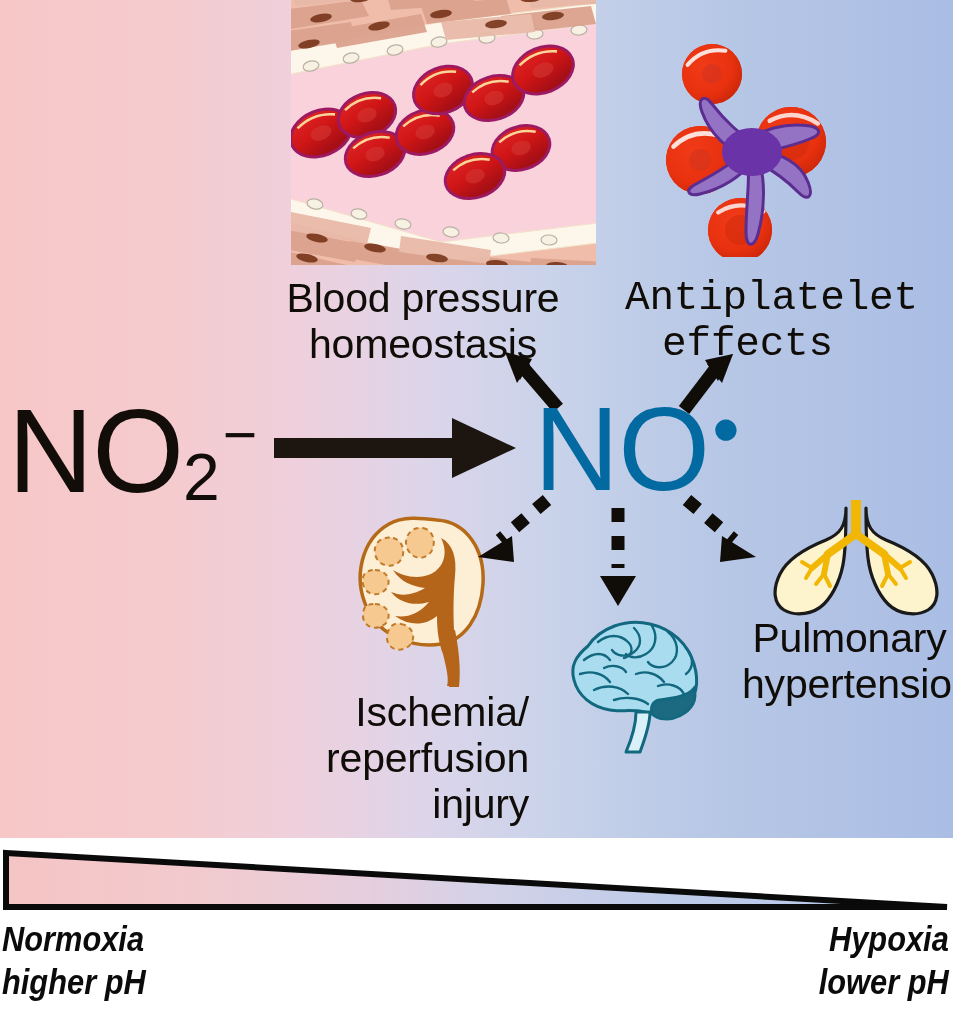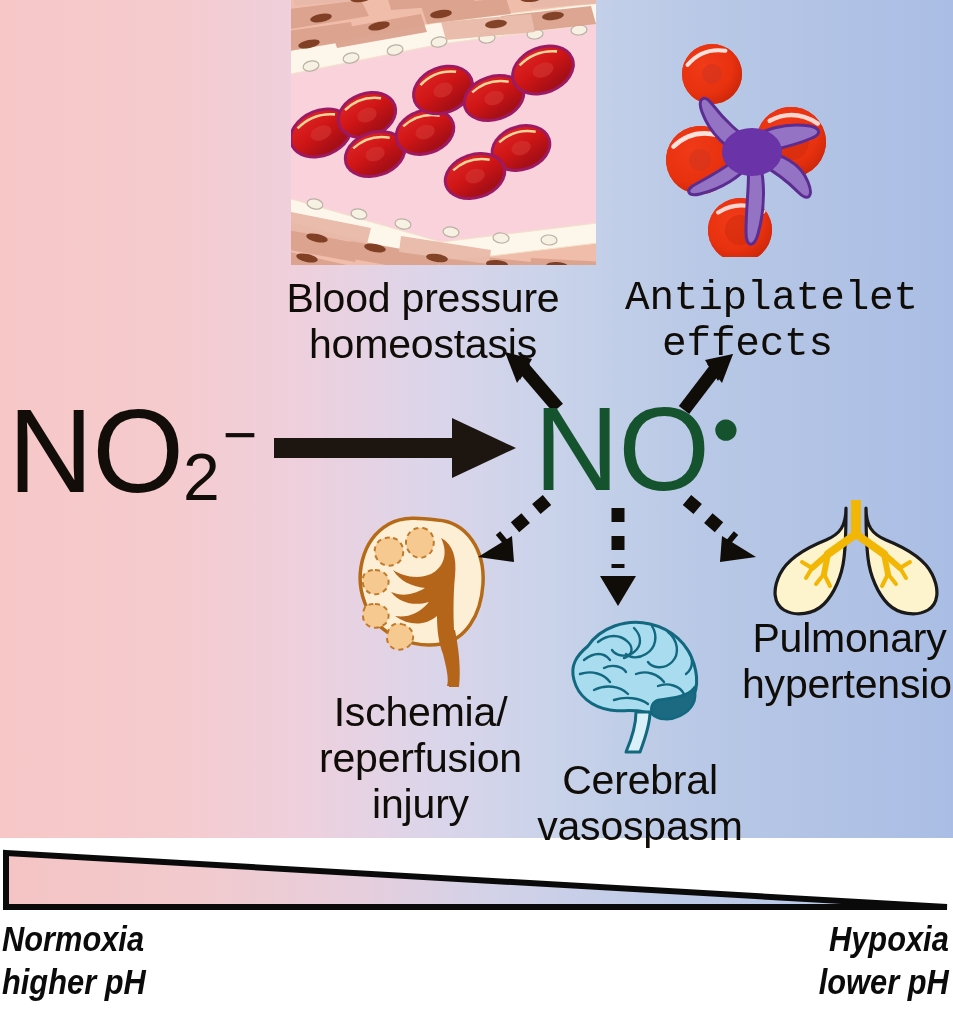--- a/index.html
+++ b/index.html
@@ -18,35 +18,35 @@
                                #dcd5ea 45%, #c9d3ea 58%, #b8c8e6 74%, #aabde4 100%);
   }
   
   .lbl{
     position:absolute;color:#100c08;text-align:center;
     font-size:41px;line-height:1.12;font-weight:400;
     letter-spacing:-0.2px;white-space:pre-line;
   }
   #lbl-bp{left:268px;top:276px;width:310px;}
   #lbl-ap{left:625px;top:276px;width:245px;font-family:Liberation Mono, monospace;}
-  #lbl-ir{left:303px;top:690px;width:235px;}
+  #lbl-ir{left:294px;top:690px;width:235px;text-align:right;}
   #lbl-cv{left:510px;top:758px;width:260px;}
   #lbl-ph{left:742px;top:616px;width:215px;}
 
   
   #no2{
     position:absolute;left:8px;top:392px;color:#120d09;
     font-size:118px;line-height:1;font-weight:400;letter-spacing:-1px;
   }
   #no2 .sub{font-size:0.56em;vertical-align:-0.12em;}
   #no2 .sup{font-size:0.50em;vertical-align:0.62em;margin-left:4px;}
 
   
   #no-rad{
-    position:absolute;left:534px;top:390px;color:#14532d;
+    position:absolute;left:534px;top:390px;color:#0369a1;
     font-size:118px;line-height:1;font-weight:400;letter-spacing:-1px;
   }
   #no-rad .dot{font-size:0.42em;vertical-align:0.92em;margin-left:2px;}
 
   
   .ovl{position:absolute;left:0;top:0;width:953px;height:838px;overflow:visible;}
 
   
   #vessel{position:absolute;left:291px;top:0px;width:305px;height:265px;}
   #platelet{position:absolute;left:644px;top:22px;width:212px;height:235px;}
@@ -395,22 +395,20 @@
 
   <div id="no-rad">NO<span class="dot">●</span></div>
 
   <div class="lbl" id="lbl-bp">Blood pressure
 homeostasis</div>
   <div class="lbl" id="lbl-ap">Antiplatelet
 effects</div>
   <div class="lbl" id="lbl-ir">Ischemia/
 reperfusion
 injury</div>
-  <div class="lbl" id="lbl-cv">Cerebral
-vasospasm</div>
   <div class="lbl" id="lbl-ph">Pulmonary
 hypertension</div>
 
   <svg id="wedge" viewBox="0 0 953 70" preserveAspectRatio="none">
     <defs>
       <linearGradient id="wg" x1="0" y1="0" x2="1" y2="0">
         <stop offset="0%" stop-color="#f5c4c4"></stop>
         <stop offset="20%" stop-color="#f2cacd"></stop>
         <stop offset="38%" stop-color="#e6cedd"></stop>
         <stop offset="52%" stop-color="#d2d2e8"></stop>

